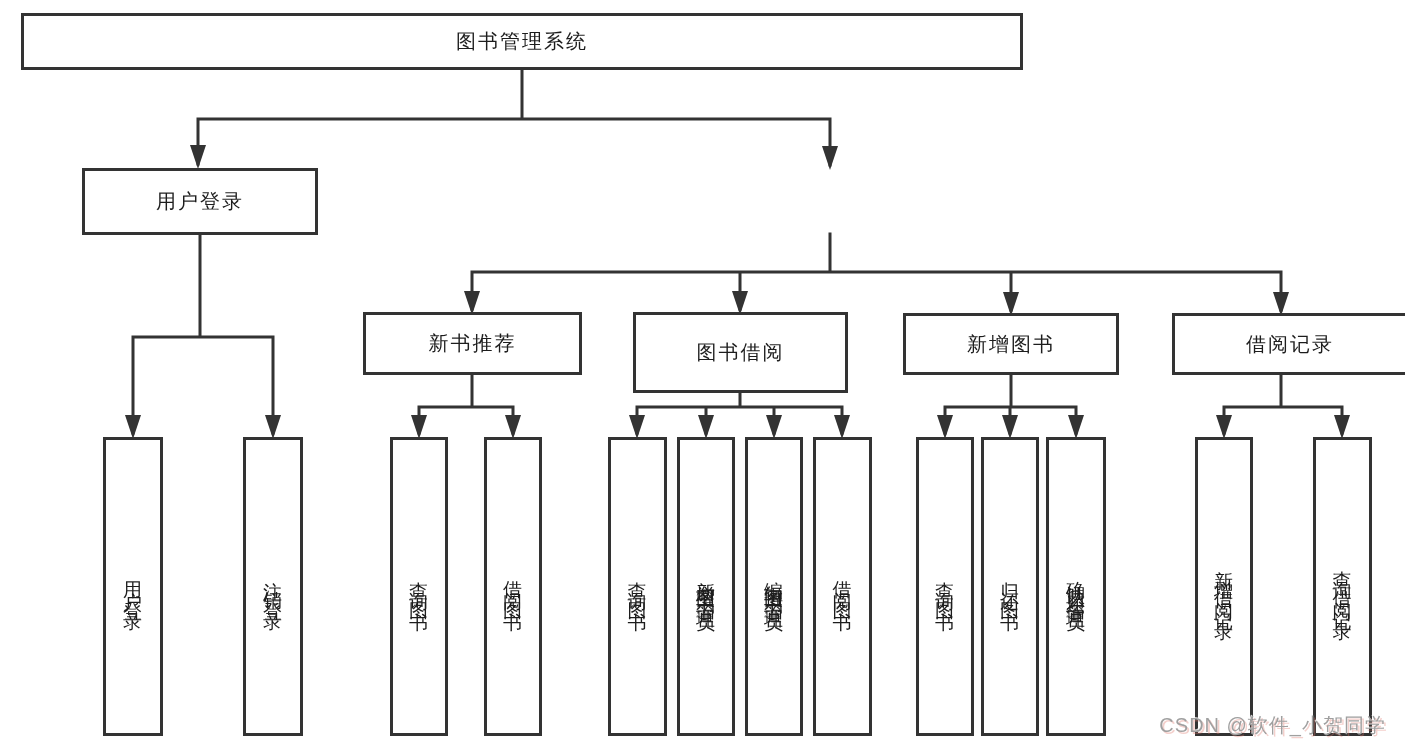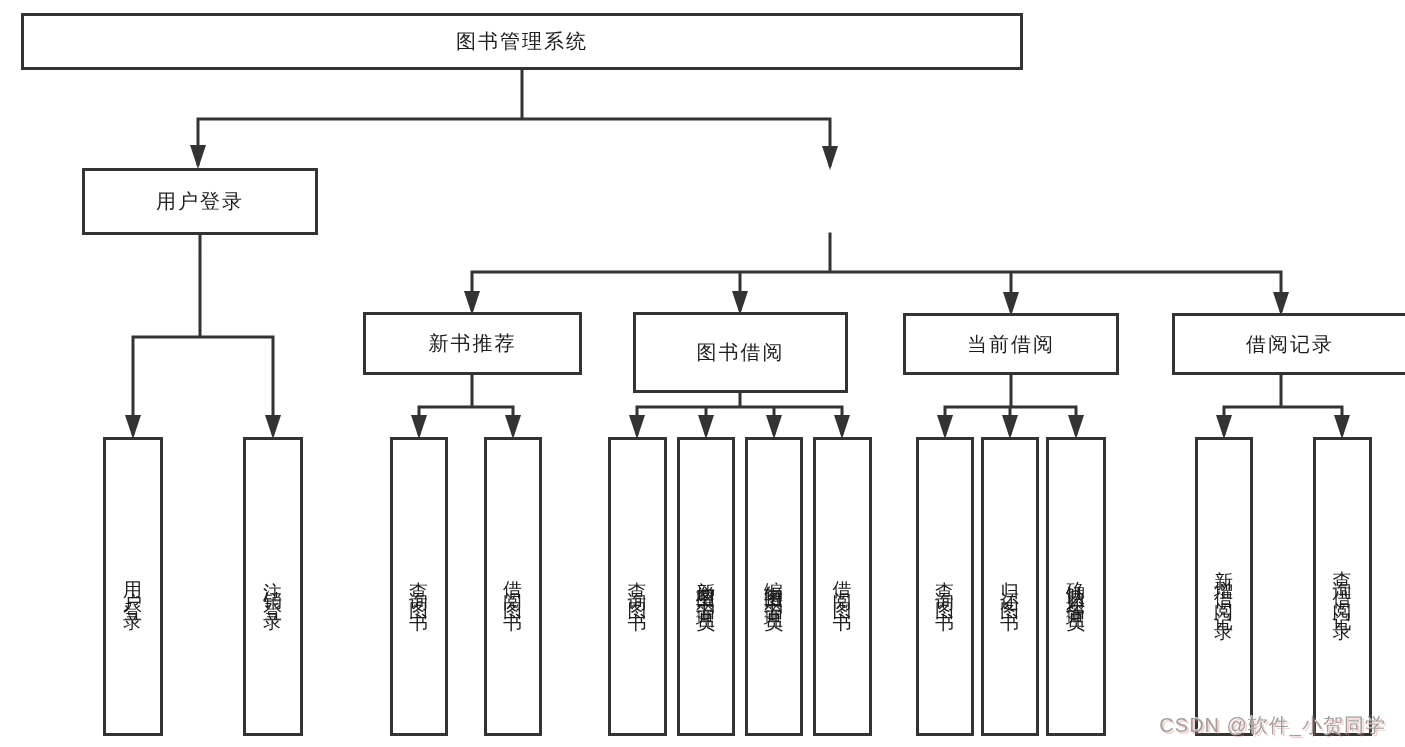--- a/index.html
+++ b/index.html
@@ -132,21 +132,21 @@
     <span class="hlabel">用户登录</span>
   </div>
 
   <div class="box n-g0">
     <span class="hlabel">新书推荐</span>
   </div>
   <div class="box n-g1">
     <span class="hlabel">图书借阅</span>
   </div>
   <div class="box n-g2">
-    <span class="hlabel">当前借阅</span>
+    <span class="hlabel">新增图书</span>
   </div>
   <div class="box n-g3">
     <span class="hlabel">借阅记录</span>
   </div>
 
   <div class="box leaf n-a0">
     <span class="vlabel">用户登录</span>
   </div>
   <div class="box leaf n-a1">
     <span class="vlabel">注销登录</span>

